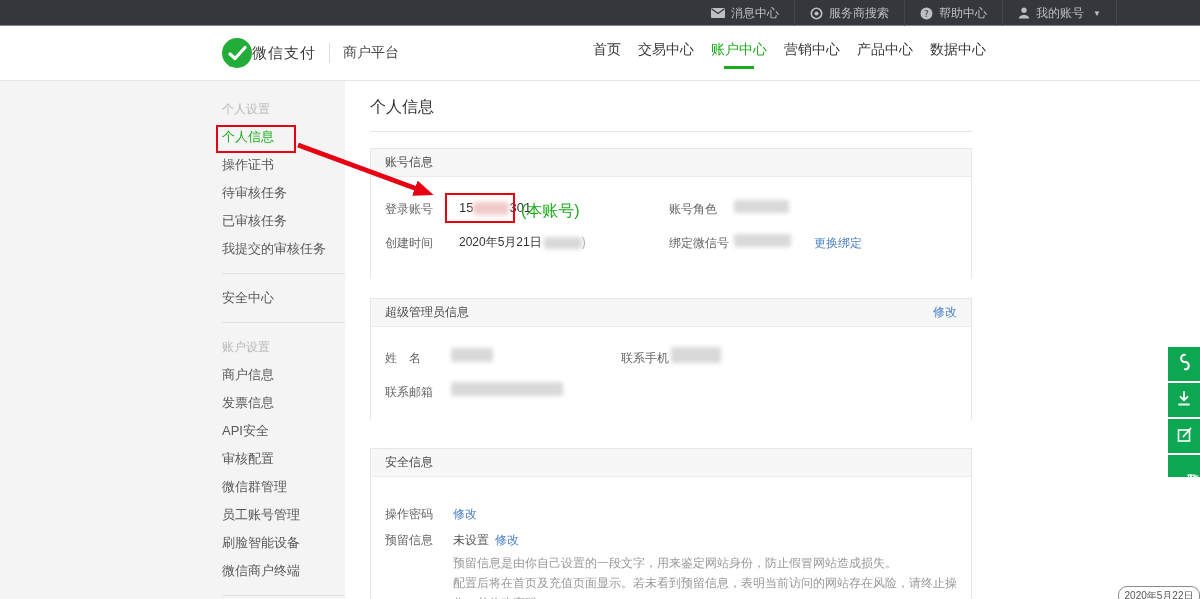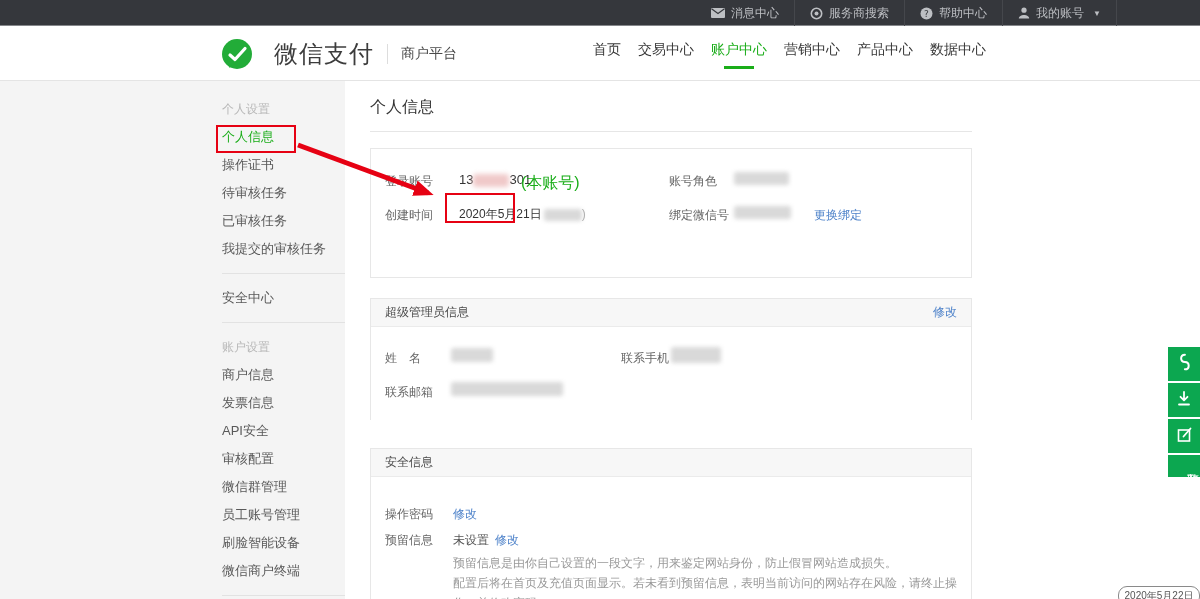--- a/index.html
+++ b/index.html
@@ -19,21 +19,21 @@
 
   
   #header { position:absolute; left:0; top:26px; width:1200px; height:55px;
     background:#fff; border-bottom:1px solid #e4e4e4; }
   #logo { position:absolute; left:222px; top:12px; display:flex; align-items:center; }
   #logo-bubble { width:30px; height:30px; border-radius:50%; background:#22ac38;
     position:relative; }
   #logo-bubble::after { content:""; position:absolute; left:3px; bottom:-4px;
     width:0; height:0; border:5px solid transparent; border-top:8px solid #22ac38;
     transform:rotate(18deg); }
-  #logo-text { font-size:24px; color:#3c3c3c; margin-left:22px; letter-spacing:1px; }
+  #logo-text { font-size:15px; color:#3c3c3c; margin-left:0; letter-spacing:1px; }
   #logo-sep { width:1px; height:20px; background:#ddd; margin:0 13px; }
   #portal-label { font-size:14px; color:#4a4a4a; }
   #nav { position:absolute; left:593px; top:0; height:47px; display:flex;
     align-items:center; gap:17px; }
   .nav-item { font-size:14px; color:#383838; cursor:pointer; position:relative;
     padding:18px 0; }
   .nav-item.active { color:#1aad19; }
   .nav-item.active::after { content:""; position:absolute; left:50%; bottom:8px;
     transform:translateX(-50%); width:30px; height:3px; background:#1aad19; }
 
@@ -174,23 +174,26 @@
     <div class="side-item">微信商户终端</div>
     <div class="side-div"></div>
   </div>
 </div>
 
 <div id="main">
   <div id="page-title">个人信息</div>
   <div id="title-hr"></div>
 
   <div class="box" style="top:67px; height:130px;">
+    <div class="box-head">
+      <span class="bh-title">账号信息</span>
+    </div>
     <div class="box-body" style="height:101px;">
       <span class="lbl" style="left:14px; top:24px;">登录账号</span>
-      <span class="val" style="left:88px; top:23px;"><span>13</span><span class="redact-pink" style="width:36px; height:13px;"></span><span>301</span></span>
+      <span class="val" style="left:88px; top:23px;"><span>15</span><span class="redact-pink" style="width:36px; height:13px;"></span><span>301</span></span>
       <span class="green-tag" style="position:absolute; left:150px; top:24px;">(本账号)</span>
       <span class="lbl" style="left:298px; top:24px;">账号角色</span>
       <span class="redact" style="position:absolute; left:363px; top:23px; width:55px; height:13px;"></span>
 
       <span class="lbl" style="left:14px; top:58px;">创建时间</span>
       <span class="val" style="left:88px; top:57px; font-size:12px;"><span>2020年5月21日</span><span class="redact" style="width:38px; height:12px; margin-left:2px;"></span><span style="color:#aaa;">)</span></span>
       <span class="lbl" style="left:298px; top:58px;">绑定微信号</span>
       <span class="redact" style="position:absolute; left:363px; top:57px; width:57px; height:13px;"></span>
       <span class="link" style="position:absolute; left:443px; top:58px;">更换绑定</span>
     </div>

